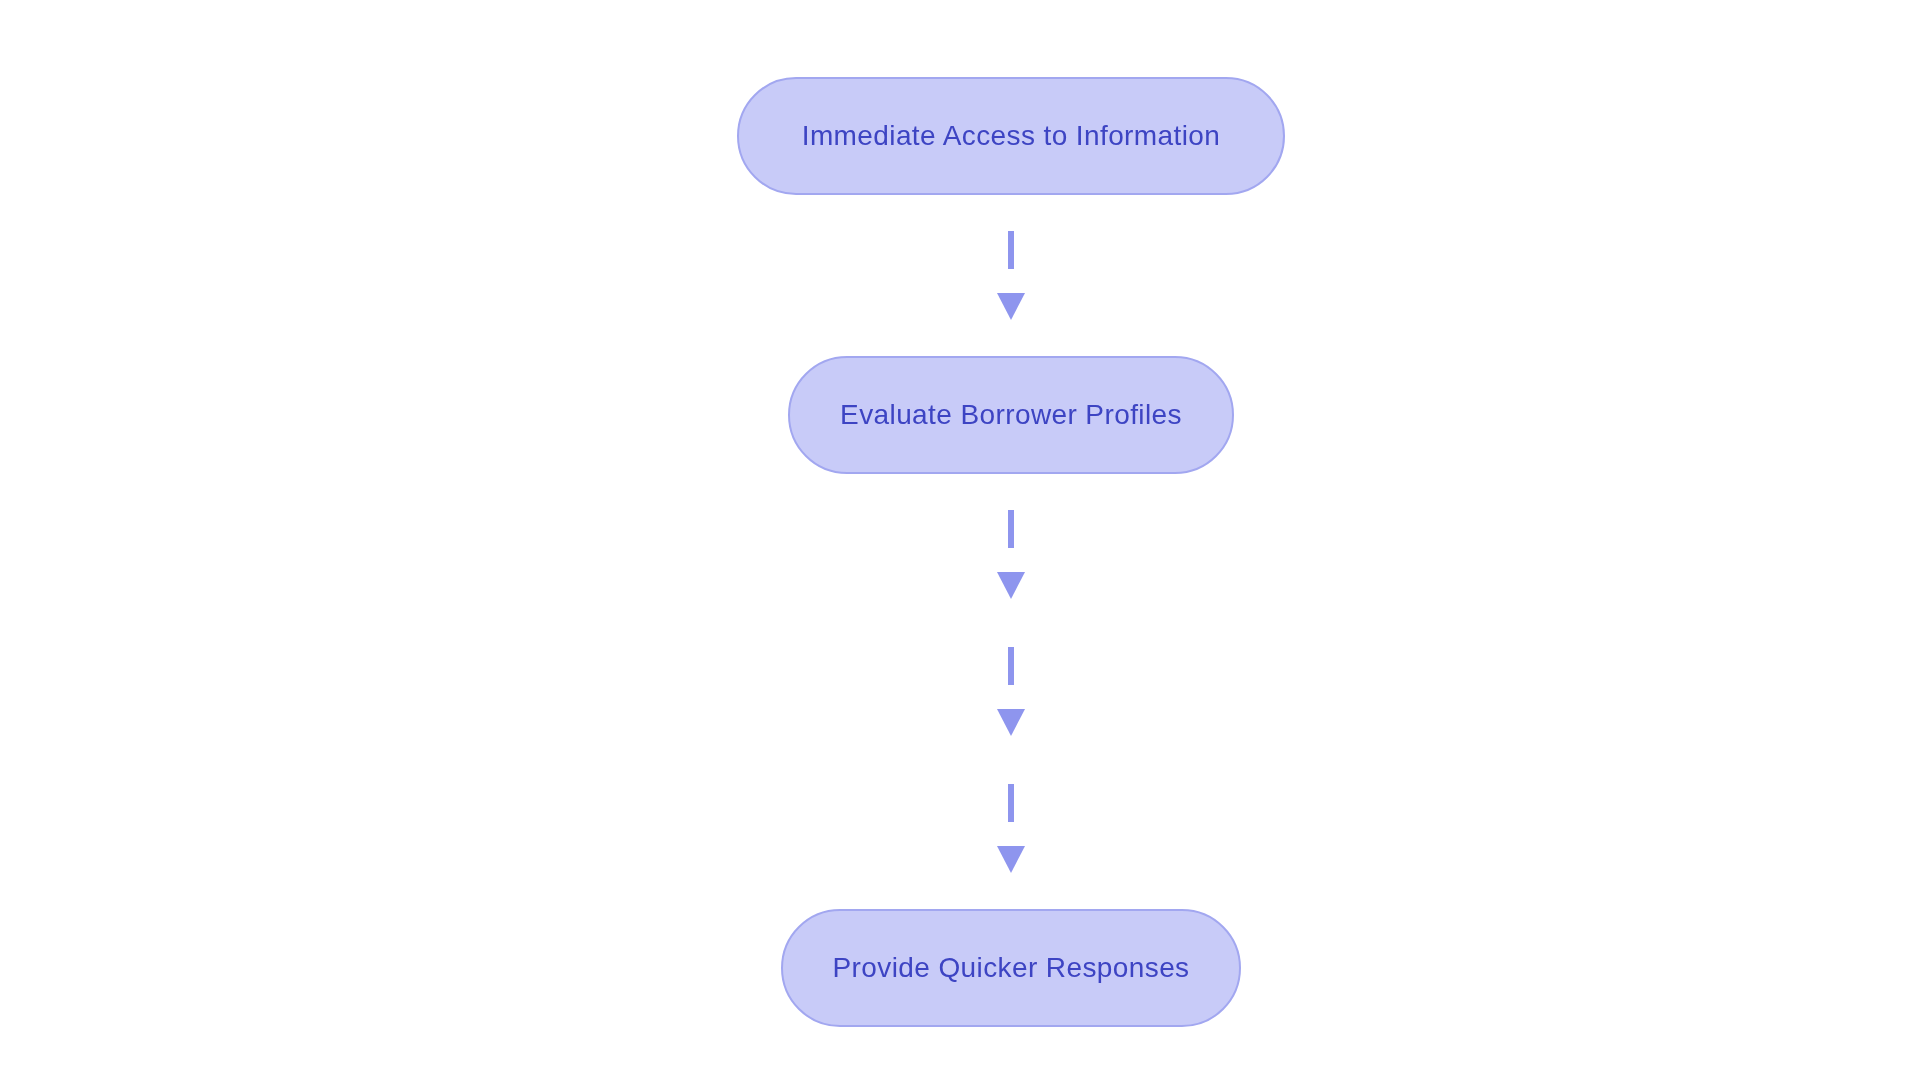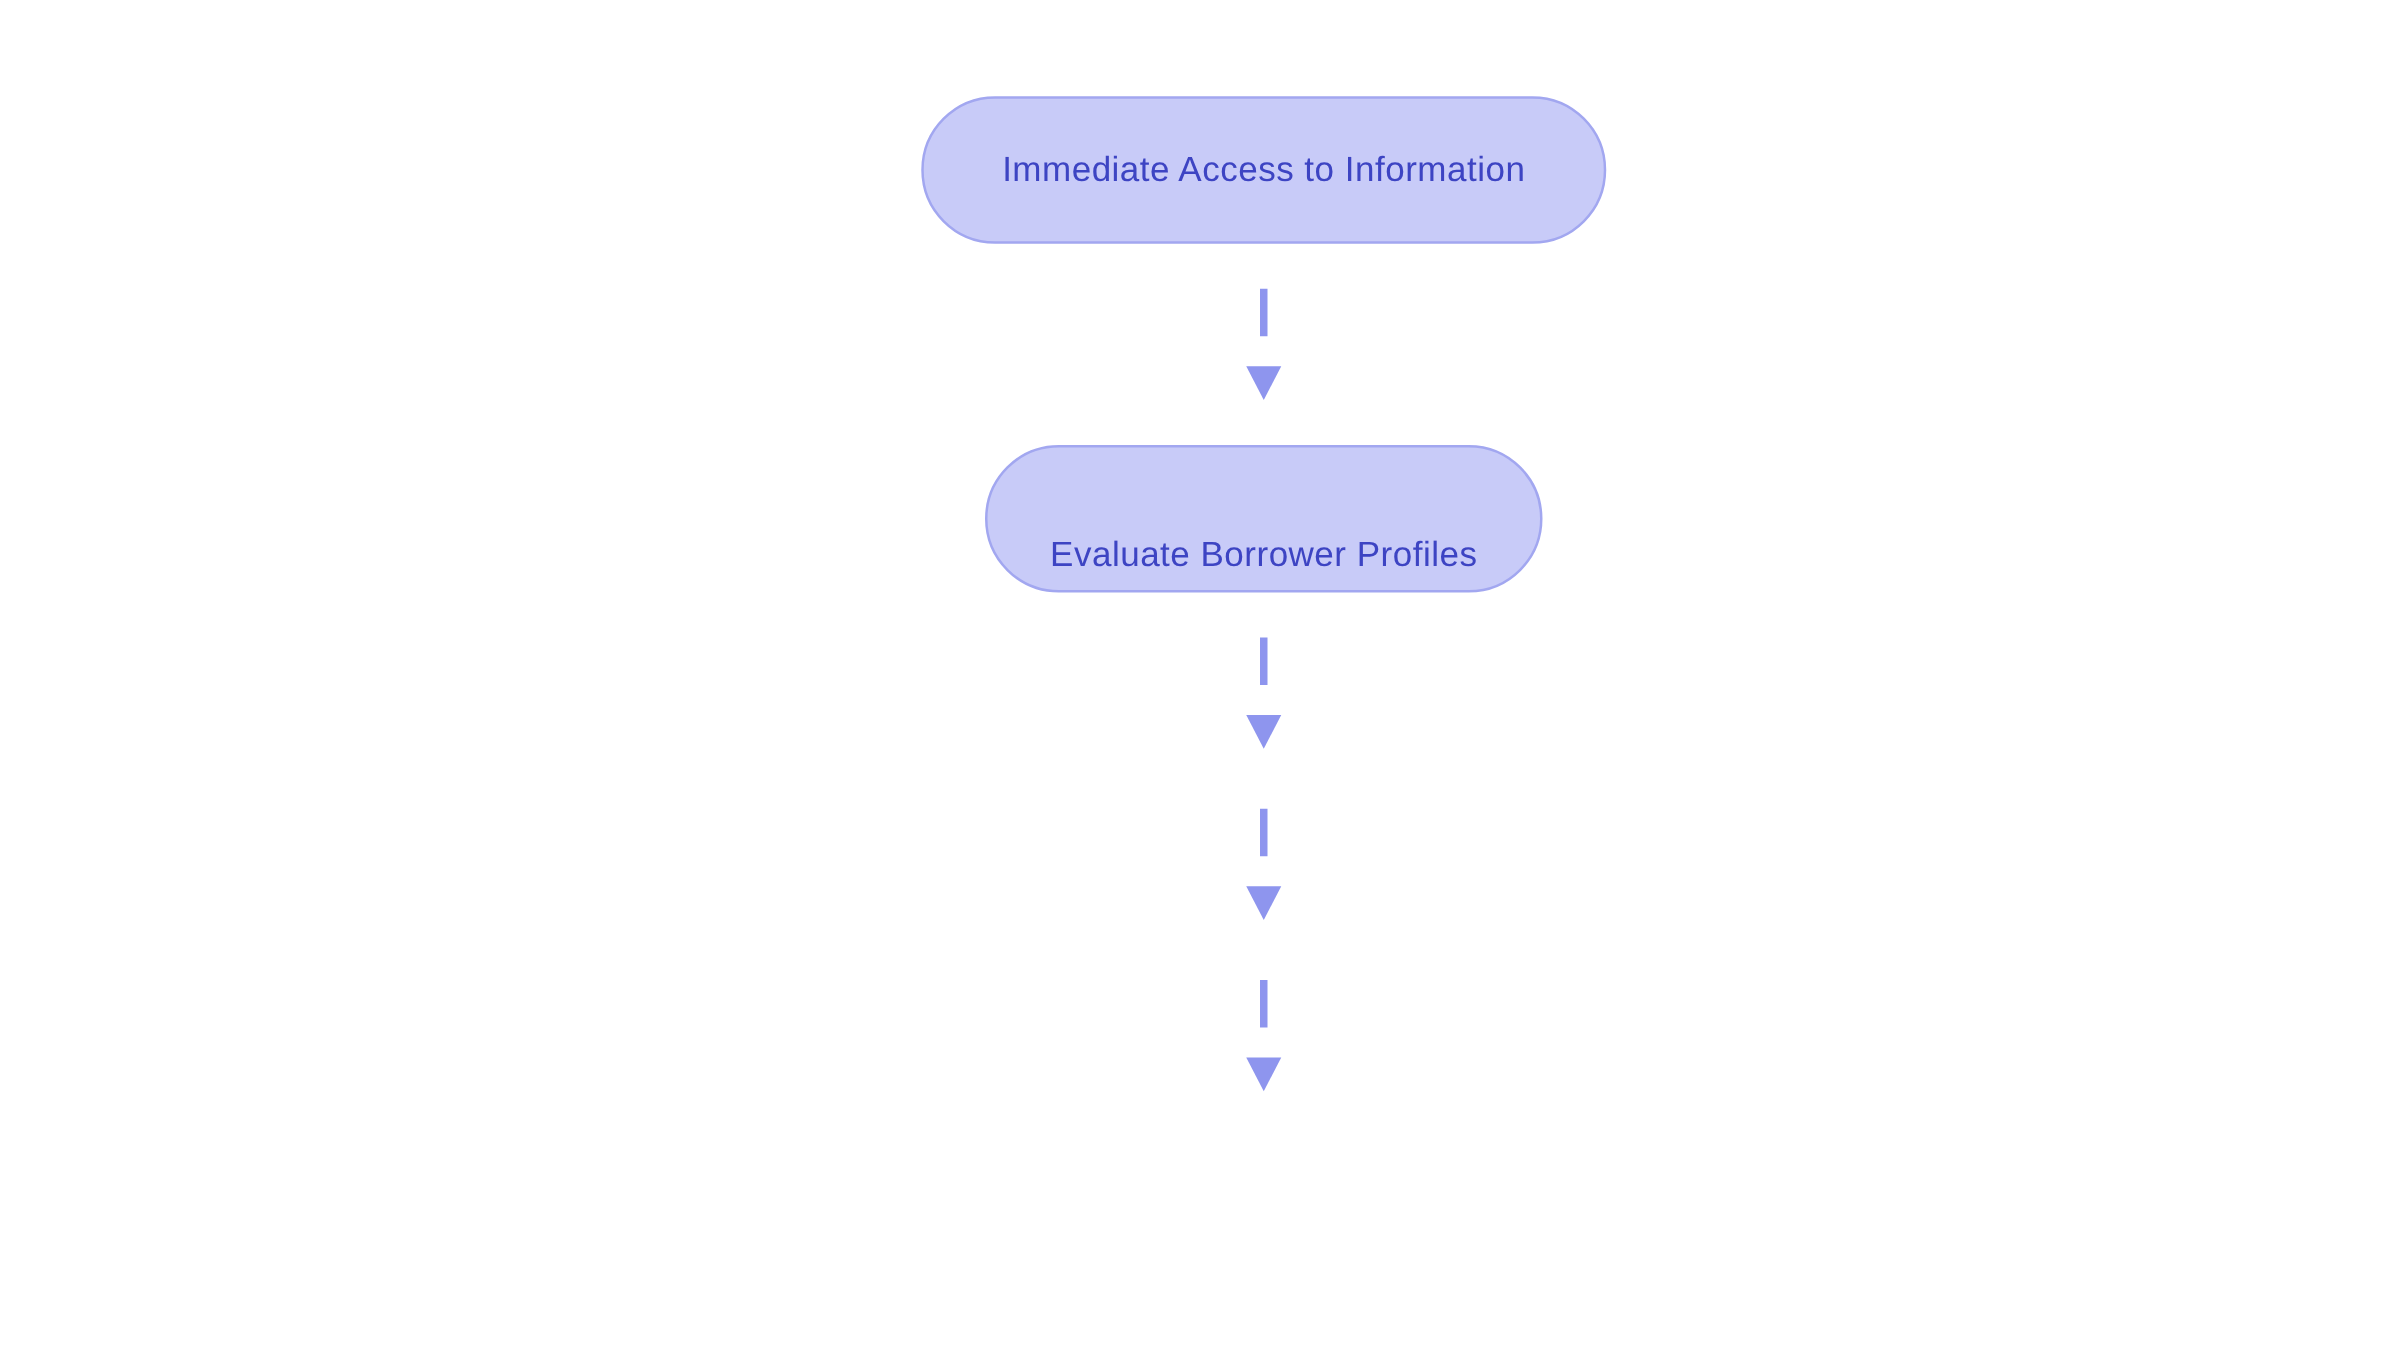--- a/index.html
+++ b/index.html
@@ -39,21 +39,21 @@
     display: flex;
     align-items: center;
     justify-content: center;
     color: var(--text-color);
     font-size: 28px;
     letter-spacing: 0.4px;
     white-space: nowrap;
     flex: 0 0 auto;
   }
   .w1 { width: 548px; }
-  .w2 { width: 446px; align-items: flex-end; }
+  .w2 { width: 446px; }
   .w3 { width: 260px; }
   .w4 { width: 455px; }
   .w5 { width: 460px; }
   .connector {
     height: 113px;
     display: flex;
     flex-direction: column;
     align-items: center;
     flex: 0 0 auto;
   }
@@ -99,15 +99,18 @@
       <div class="line"></div>
       <div class="head"></div>
     </div>
 
 
     <div class="connector">
       <div class="line"></div>
       <div class="head"></div>
     </div>
 
+    <div class="node w5">
+      <span>Provide Quicker Responses</span>
+    </div>
 
   </div>
 </div>
 
 </body></html>

